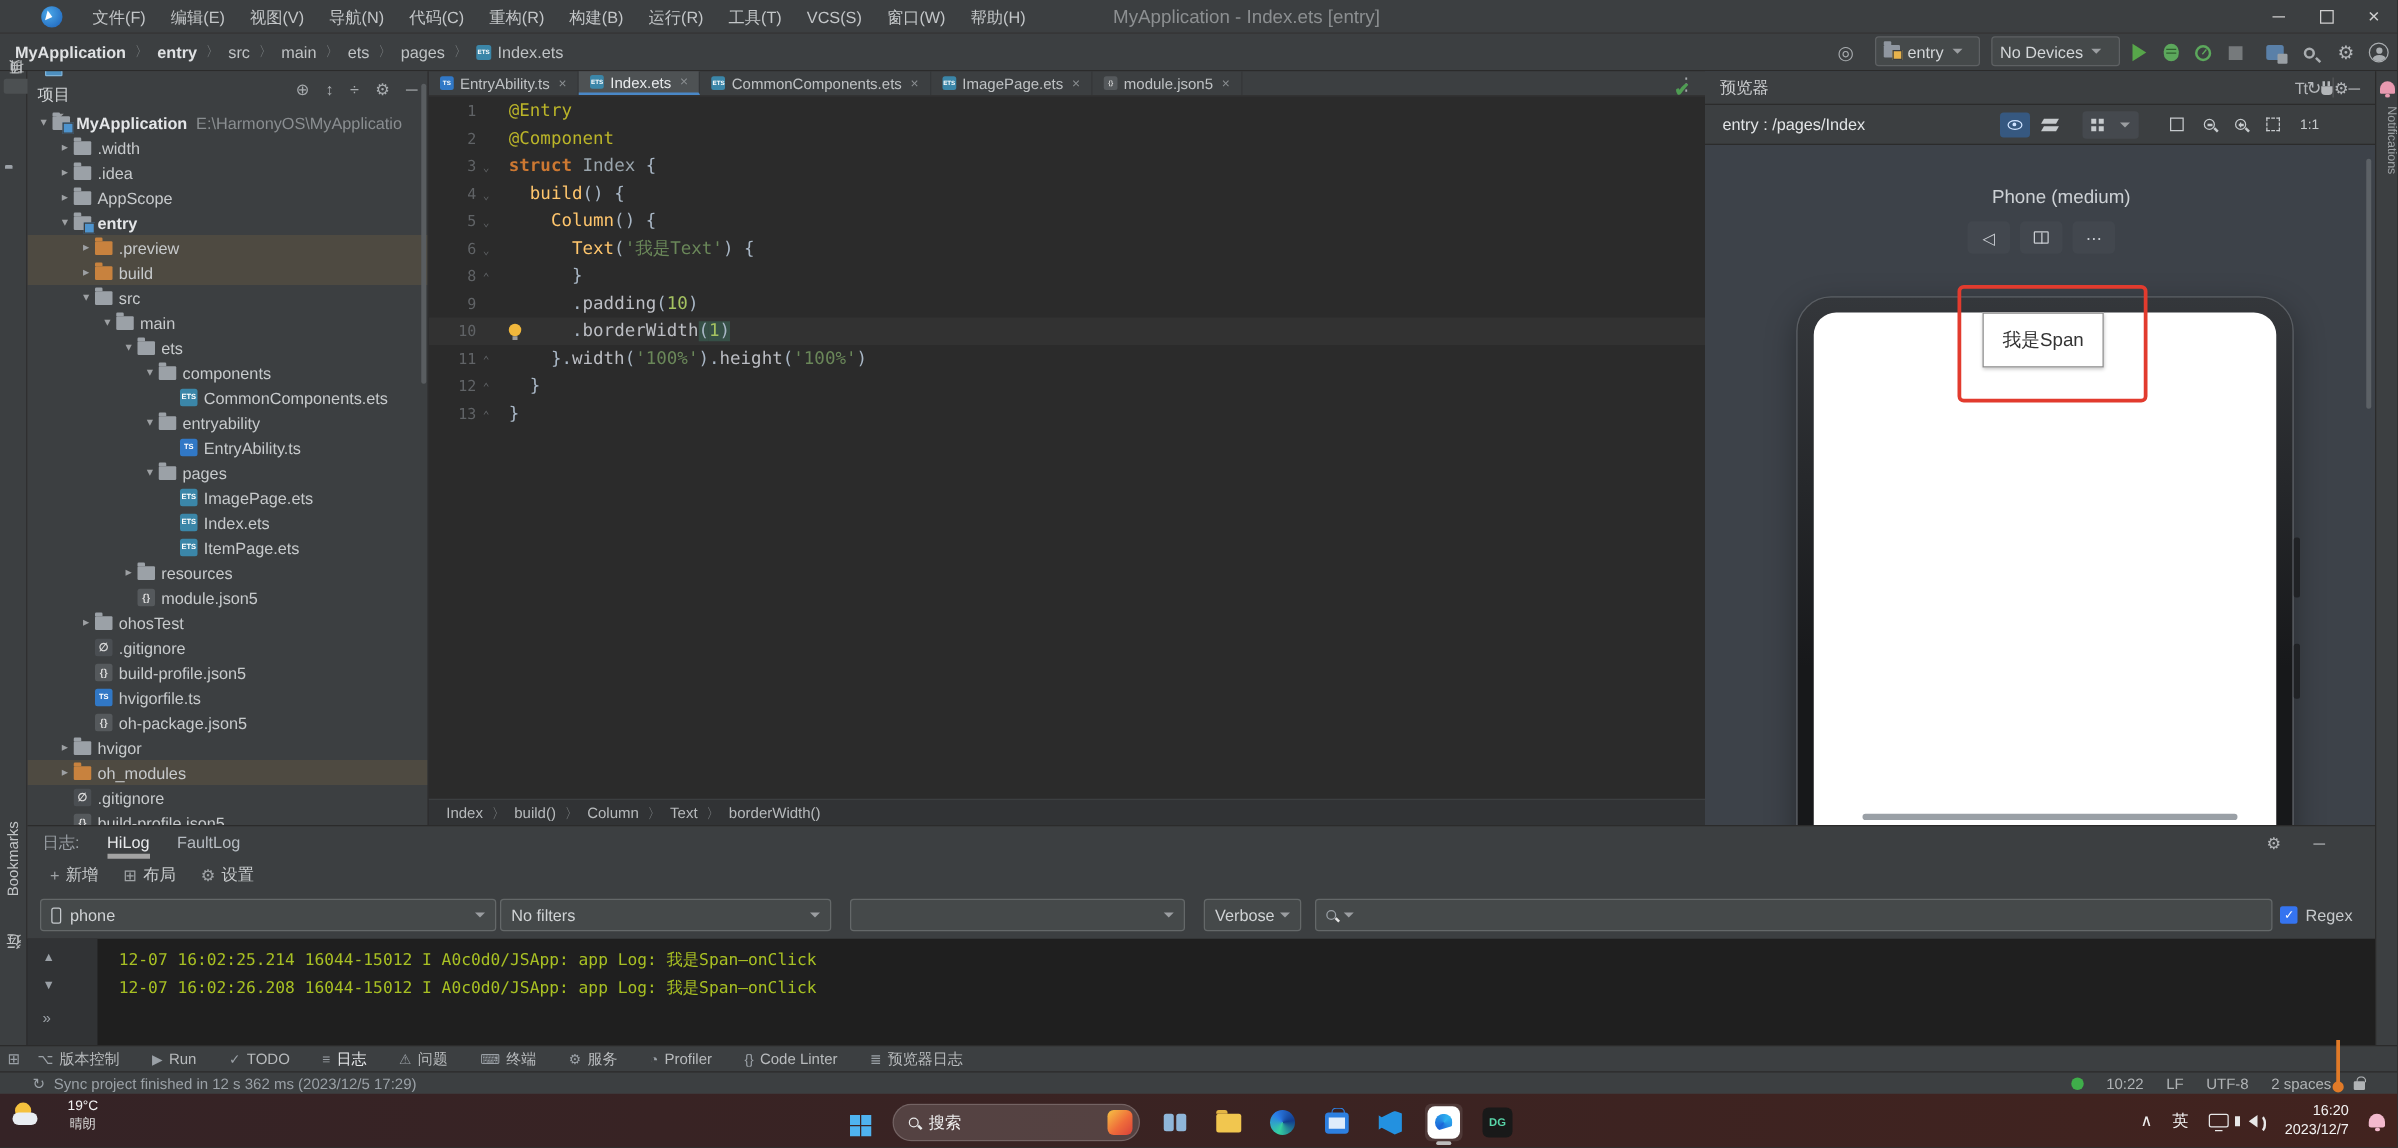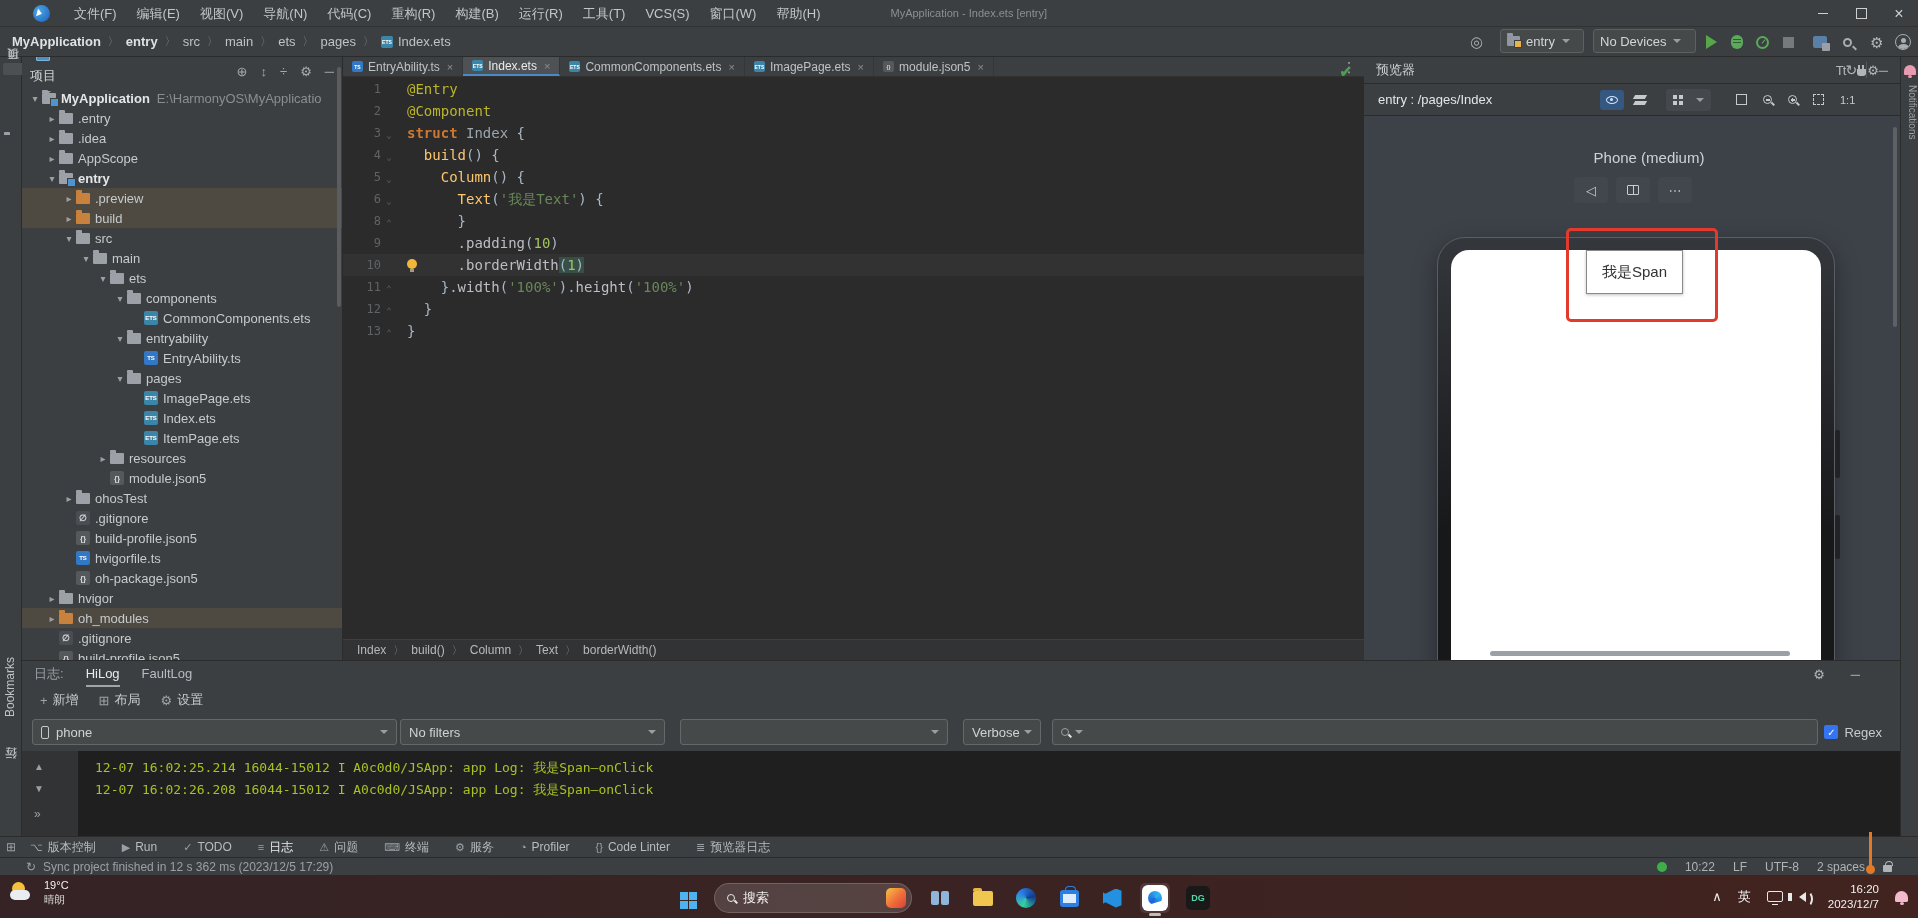--- a/index.html
+++ b/index.html
@@ -5,21 +5,21 @@
   * { margin:0; padding:0; box-sizing:border-box; }
   html,body { background:#222; }
   body { font-family:"Liberation Sans", sans-serif; }
   #root { position:relative; width:1918px; height:918px; background:#404040; overflow:hidden; color:#bbb; font-size:13px; }
 
   
   .titlebar { position:absolute; left:0; top:0; width:1918px; height:27px; background:#3c3f41; border-bottom:1px solid #323232; display:flex; align-items:center; }
   .logo { width:17px; height:17px; margin:0 14px 0 33px; border-radius:50%; background:radial-gradient(circle at 35% 35%, #4aa7e8, #1b5fb8); position:relative; }
   .logo::after{ content:""; position:absolute; left:4px; top:4px; border-left:5px solid #fff; border-top:4px solid transparent; border-bottom:4px solid transparent; transform:rotate(15deg);}
   .menu-item { padding:0 10px; color:#c3c6c8; font-size:13px; height:27px; line-height:27px; cursor:default; }
-  .win-title { margin-left:60px; color:#8c8f91; font-size:11px; }
+  .win-title { margin-left:60px; color:#8c8f91; font-size:15px; }
   .winctl { position:absolute; right:0; top:0; height:27px; display:flex; }
   .winctl .wc { width:38px; height:27px; display:flex; align-items:center; justify-content:center; color:#cfcfcf; }
   .wc-min::after{content:""; width:10px; height:1px; background:#cfcfcf;}
   .wc-max::after{content:""; width:9px; height:9px; border:1px solid #cfcfcf;}
   .wc-close::after{content:"×"; font-size:16px; line-height:1;}
 
   
   .toolbar2 { position:absolute; left:0; top:27px; width:1918px; height:30px; background:#3c3f41; border-bottom:1px solid #2b2b2b; display:flex; align-items:center; }
   .crumbs { display:flex; align-items:center; margin-left:12px; white-space:nowrap; }
   .crumb { color:#bfc2c4; font-size:13px; }
@@ -142,21 +142,21 @@
   .sidebtn { position:absolute; width:5px; background:#202225; border-radius:2px; }
   .ann-rect { position:absolute; left:202px; top:171px; width:152px; height:94px; border:3px solid #e23b2e; border-radius:5px; z-index:6; }
   .ann-tip { position:absolute; left:222px; top:193px; width:97px; height:44px; background:#fff; border:1.5px solid #8a8a8a; box-shadow:0 1px 3px rgba(0,0,0,.25); display:flex; align-items:center; justify-content:center; color:#333; font-size:15px; z-index:7; }
   .pv-sb { position:absolute; right:3px; top:70px; width:4px; height:200px; background:#5c6166; border-radius:2px; }
 
   
   .hilog { position:absolute; left:22px; top:660px; width:1878px; height:176px; background:#3c3f41; border-top:1px solid #2b2b2b; }
   .hl-tabs { height:26px; display:flex; align-items:center; padding-left:12px; gap:22px; position:relative; }
   .hl-group { color:#9aa0a6; }
   .hl-tab { color:#b6bcc2; height:26px; line-height:26px; }
-  .hl-tab.active { color:#e8eaec; border-bottom:2px solid #a3a3a3; }
+  .hl-tab.active { color:#e8eaec; border-bottom:4px solid #a3a3a3; }
   .hl-ticons { position:absolute; right:40px; display:flex; gap:26px; color:#b3b6b9; }
   .hl-toolbar { height:26px; display:flex; align-items:center; gap:8px; padding-left:12px; color:#c7cacc; }
   .hl-tool { display:flex; align-items:center; gap:5px; padding:0 6px; }
   .hl-tool .tg { color:#9fa3a6; font-size:13px; }
   .hl-filters { height:38px; display:flex; align-items:center; position:relative; }
   .combo { position:absolute; height:26px; background:#45494a; border:1px solid #646869; border-radius:3px; display:flex; align-items:center; padding:0 8px; color:#d0d3d5; font-size:13px; }
   .combo .caret { margin-left:auto; }
   .phoneico { width:8px; height:13px; border:1.5px solid #c6cacd; border-radius:2px; margin-right:7px; }
   .checkbox { width:14px; height:14px; background:#3574f0; border-radius:2px; color:#fff; font-size:10px; display:flex; align-items:center; justify-content:center; }
   .regex { position:absolute; right:18px; display:flex; align-items:center; gap:6px; color:#c7cacc; }
@@ -173,21 +173,21 @@
   .statusbar { position:absolute; left:0; top:857px; width:1918px; height:18px; background:#3c3f41; border-top:1px solid #2b2b2b; display:flex; align-items:center; font-size:12px; color:#b0b3b5; }
   .sb-left { margin-left:26px; display:flex; align-items:center; gap:7px; }
   .sb-sync { color:#9aa0a6; font-size:12px; }
   .sb-right { position:absolute; right:26px; display:flex; align-items:center; gap:18px; }
   .gdot { width:10px; height:10px; border-radius:50%; background:#3fae4a; }
   .lock { width:9px; height:7px; background:#b0b3b5; border-radius:1px; position:relative; margin-top:3px;}
   .lock::before{content:""; position:absolute; left:1.5px; top:-4px; width:6px; height:4px; border:1.5px solid #b0b3b5; border-bottom:none; border-radius:4px 4px 0 0;}
 
   
   .taskbar { position:absolute; left:0; top:875px; width:1918px; height:43px; background:linear-gradient(90deg,#352326,#3b2322 55%,#42231f); color:#eee; }
-  .weather { position:absolute; left:10px; top:4px; display:flex; align-items:center; gap:12px; }
+  .weather { position:absolute; left:10px; top:4px; display:flex; align-items:center; gap:22px;text-align:center; }
   .sun { width:22px; height:22px; position:relative; }
   .sun::before{content:""; position:absolute; left:2px; top:1px; width:13px; height:13px; border-radius:50%; background:#f5c13d;}
   .sun::after{content:""; position:absolute; left:0px; top:9px; width:20px; height:10px; border-radius:6px; background:#e9edf2;}
   .wtxt { font-size:11px; line-height:1.25; color:#f2f2f2; }
   .wtxt .desc { color:#d8d8d8; font-size:10.5px; }
   .tcenter { position:absolute; left:676px; top:5px; display:flex; align-items:center; gap:13px; }
   .startico { width:17px; height:17px; display:grid; grid-template-columns:8px 8px; grid-gap:1px; margin:8px 4px 0 4px;}
   .startico i { background:#4fb3f0; display:block; height:8px; }
   .searchpill { width:198px; height:30px; margin-top:3px; background:rgba(255,255,255,.14); border:1px solid rgba(255,255,255,.18); border-radius:15px; display:flex; align-items:center; padding:0 5px 0 12px; gap:8px; }
   .smag { width:8px; height:8px; border:1.7px solid #e8e8e8; border-radius:50%; position:relative; flex:none;}
@@ -335,21 +335,21 @@
     <div class="tree" id="tree">
         <div class="tree-row" style="padding-left: 6px;">
           <span class="arrow">▾</span>
           <span class="fol fmod"></span>
           <span class="lbl bold">MyApplication</span>
           <span class="extra">E:\HarmonyOS\MyApplicatio</span>
         </div>
         <div class="tree-row" style="padding-left: 23px;">
           <span class="arrow">▸</span>
           <span class="fol"></span>
-          <span class="lbl">.entry</span>
+          <span class="lbl">.width</span>
         </div>
         <div class="tree-row" style="padding-left: 23px;">
           <span class="arrow">▸</span>
           <span class="fol"></span>
           <span class="lbl">.idea</span>
         </div>
         <div class="tree-row" style="padding-left: 23px;">
           <span class="arrow">▸</span>
           <span class="fol"></span>
           <span class="lbl">AppScope</span>

